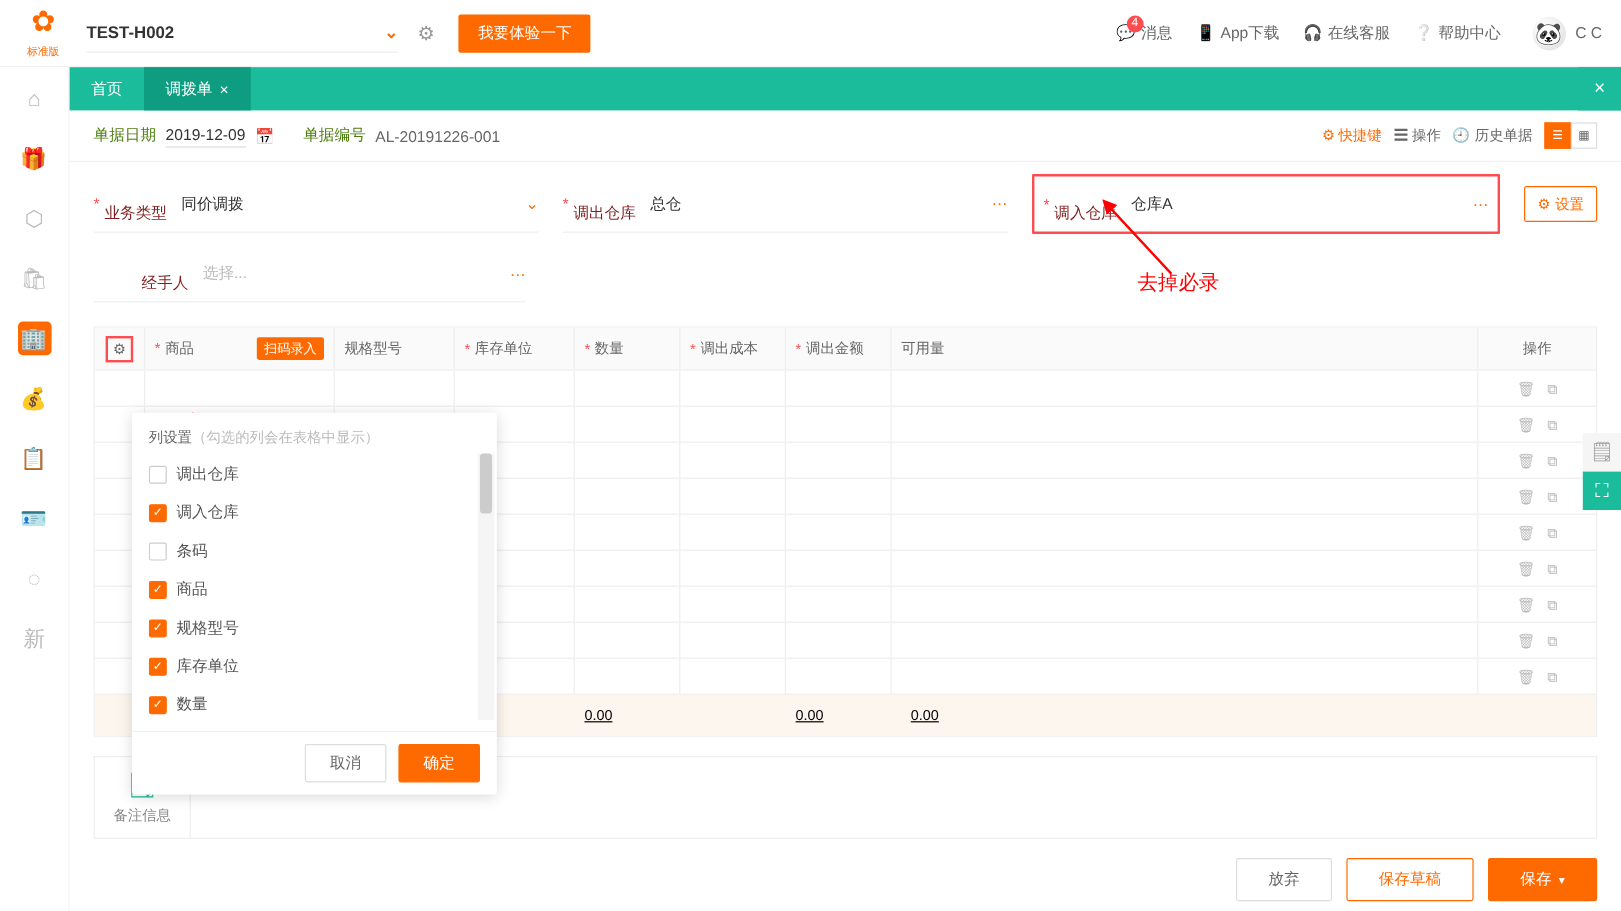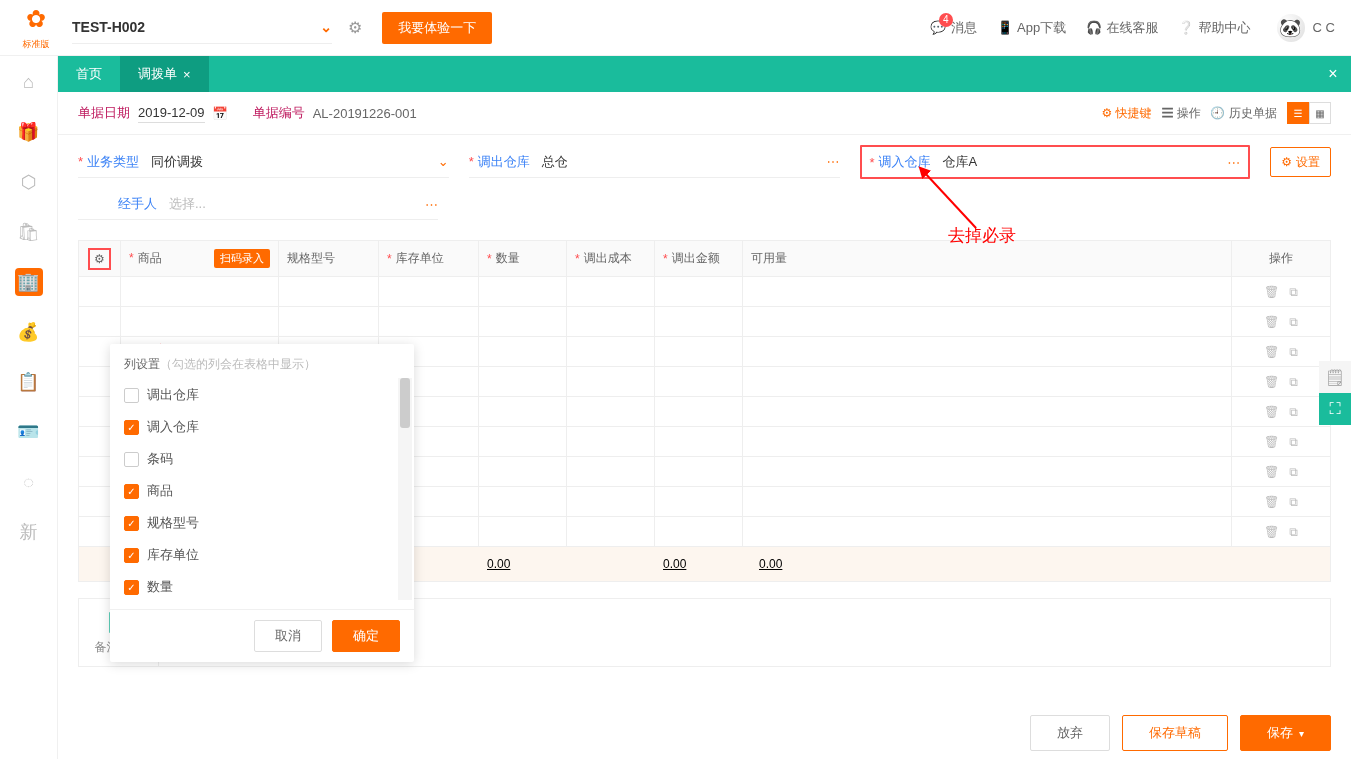--- a/index.html
+++ b/index.html
@@ -24,35 +24,35 @@
 .left-nav .nav-icon { width: 28px; height: 28px; display:flex; align-items:center; justify-content:center; color:#bbb; font-size:18px; border-radius:4px; }
 .left-nav .nav-icon.active { background: #ff6a00; color: #fff; }
 
 .main { flex: 1; display: flex; flex-direction: column; background: #fff; position: relative; }
 .tab-bar { height: 36px; background: #1abc9c; display: flex; align-items: stretch; }
 .tab { padding: 0 18px; display: flex; align-items: center; color: #fff; font-size: 13px; gap: 6px; }
 .tab.dark { background: #0e9d81; }
 .tab-close-bar { position: absolute; right: 0; top: 0; width: 36px; height: 36px; background: #1abc9c; display:flex; align-items:center; justify-content:center; color: #fff; }
 
 .doc-header { padding: 10px 20px; display: flex; align-items: center; font-size: 13px; border-bottom: 1px solid #f0f0f0; }
-.doc-header .label { color: #be185d; margin-right: 8px; }
+.doc-header .label { color: #4d7c0f; margin-right: 8px; }
 .doc-header .date { color: #333; border-bottom: 1px solid #ddd; padding: 2px 0; margin-right: 8px; }
 .cal-icon { color: #ff6a00; margin-right: 24px; }
 .doc-num { color: #666; }
 .header-actions { margin-left: auto; display: flex; align-items: center; gap: 10px; font-size: 12px; color: #666; }
 .link-or { color: #ff6a00; display:flex; align-items:center; gap:3px;}
 .view-toggle { display:flex; }
 .view-toggle > span { width:22px; height:22px; border:1px solid #ddd; display:flex; align-items:center; justify-content:center; font-size:10px; }
 .view-toggle > span.active { background: #ff6a00; border-color:#ff6a00; color:#fff; }
 
 .form-row { padding: 10px 20px 0; display: flex; gap: 20px; font-size: 13px; align-items: center; }
 .form-field { flex: 1; display: flex; align-items: center; border-bottom: 1px solid #eee; padding: 6px 0; position: relative; }
 .form-field.boxed { border: 2px solid #ff4d4f; border-radius: 1px; padding: 6px 8px; }
 .req { color: #ff4d4f; margin-right: 4px; }
-.flabel { color: #3b82f6; margin-right: 12px; }
+.flabel { color: #7f1d1d; margin-right: 12px; margin-top: 16px; }
 .fvalue { color: #333; flex: 1; }
 .fplace { color: #bbb; flex: 1;}
 .ftrail { color: #ff6a00; }
 .setting-btn { height: 30px; padding: 0 10px; border: 1px solid #ff6a00; color: #ff6a00; background: #fff; border-radius: 2px; font-size: 12px; display:flex; align-items:center; gap:4px; }
 .annotation { position: absolute; color: #ff0000; font-size: 17px; font-weight: 500; }
 
 .table-wrap { margin: 20px 20px 0; border: 1px solid #eee; }
 .table-head { display: flex; background: #fafafa; border-bottom: 1px solid #eee; height: 36px; align-items: stretch; font-size: 12px; color: #666; }
 .th { display: flex; align-items: center; padding: 0 8px; border-right: 1px solid #eee; }
 .th .req { font-size:12px; }

